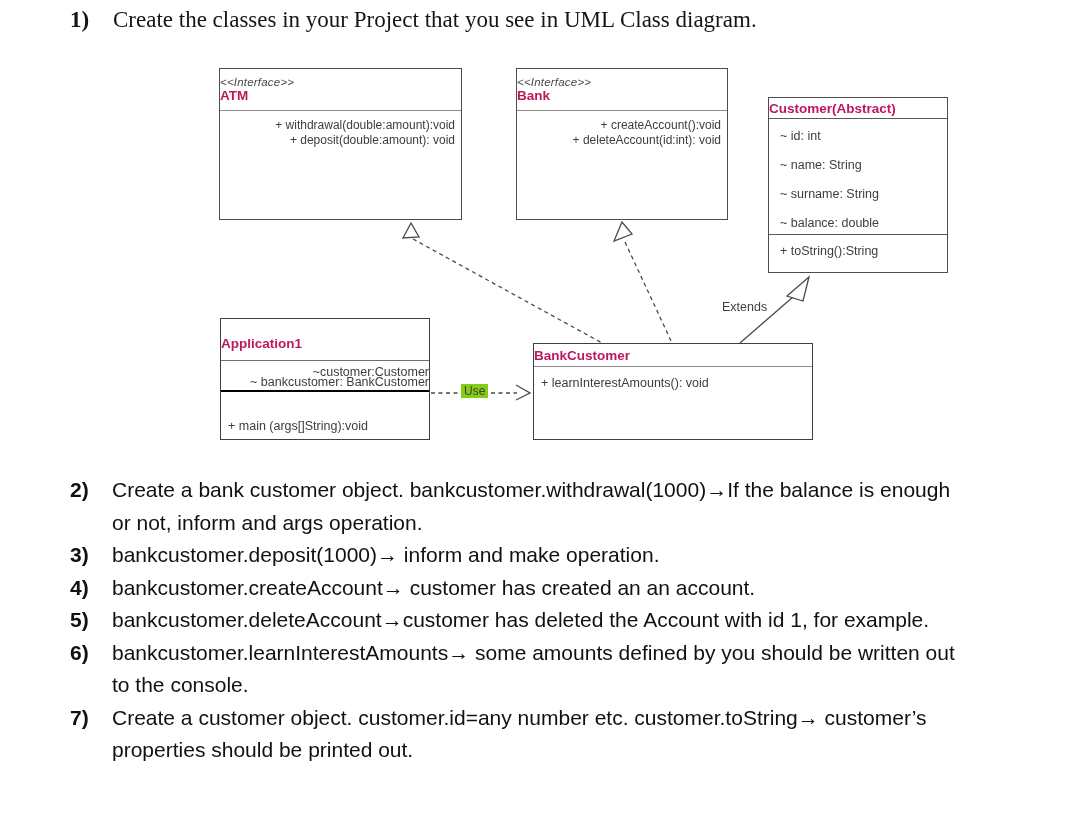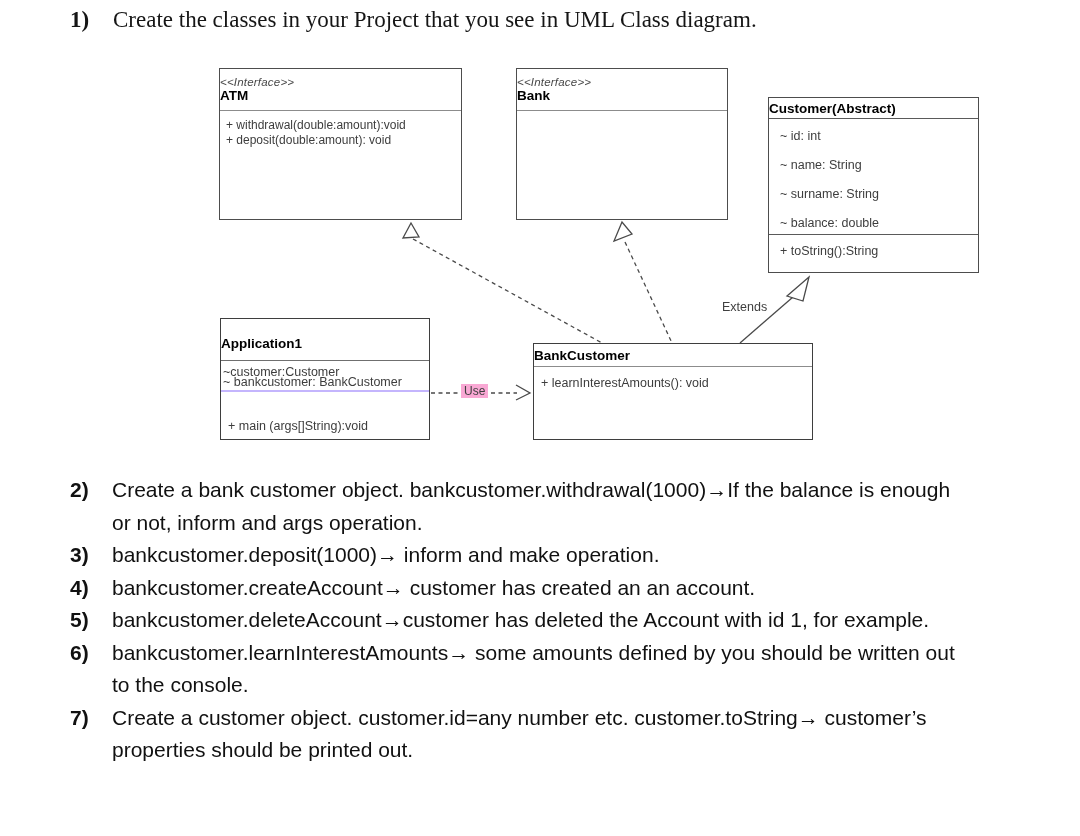--- a/index.html
+++ b/index.html
@@ -13,44 +13,44 @@
     font-family:"Liberation Serif",serif;font-size:23px;line-height:28px;color:#151515;
   }
   .heading .hnum{font-weight:bold;width:43px;flex:0 0 auto;}
   
   .cls{
     position:absolute;background:#fff;border:1.4px solid #4d4d4d;box-sizing:border-box;
     color:#3d3d3d;font-size:12px;
   }
   .cls-head{text-align:left;border-bottom:1px solid #8c8c8c;box-sizing:border-box;}
   .stereo{font-style:italic;font-size:11.5px;color:#474747;padding-top:7px;letter-spacing:.2px;}
-  .cname{font-weight:bold;font-size:13.5px;color:#000000;}
-  .cls-body{padding:7px 6px 0 6px;line-height:15px;}
+  .cname{font-weight:bold;font-size:13.5px;color:#be185d;}
+  .cls-body{padding:7px 6px 0 6px;line-height:15px;text-align:right;}
   
   .box-atm{left:219px;top:68px;width:243px;height:152px;}
   .box-bank{left:516px;top:68px;width:212px;height:152px;}
   .box-atm .cls-head,.box-bank .cls-head{height:42px;}
   
-  .box-customer{left:768px;top:97px;width:211px;height:176px;}
+  .box-customer{left:768px;top:97px;width:180px;height:176px;}
   .box-customer .cls-head{height:21px;padding-top:3px;border-bottom:1px solid #5a5a5a;}
   .attrs-cust{padding:3px 0 0 11px;line-height:29px;height:116px;border-bottom:1px solid #5a5a5a;box-sizing:border-box;font-size:12.5px;}
   .meth-cust{padding:9px 0 0 11px;font-size:12.5px;}
   
   .box-app{left:220px;top:318px;width:210px;height:122px;border:1.7px solid #3e3e3e;}
   .box-app .cls-head{height:42px;padding-top:17px;box-sizing:border-box;border-bottom:1px solid #6f6f6f;}
-  .attrs-app{height:31px;box-sizing:border-box;padding:6px 0 0 2px;line-height:10px;font-size:12.5px;border-bottom:2px solid #c4b5fd;}
+  .attrs-app{height:31px;box-sizing:border-box;padding:6px 0 0 2px;line-height:10px;font-size:12.5px;border-bottom:2px solid #000000;text-align:right;}
   .meth-app{padding:27px 0 0 7px;font-size:12.5px;}
   
   .box-bc{left:533px;top:343px;width:280px;height:97px;border:1.7px solid #3e3e3e;}
   .box-bc .cls-head{height:23px;padding-top:4px;box-sizing:border-box;border-bottom:1px solid #8c8c8c;}
   .meth-bc{padding:9px 0 0 7px;font-size:12.5px;}
   
   .connectors{position:absolute;left:0;top:0;pointer-events:none;}
   .edge-label{position:absolute;font-size:12px;color:#3f3f3f;}
-  .lbl-use{left:461px;top:384px;background:#f9a8d4;padding:0 3px;}
+  .lbl-use{left:461px;top:384px;background:#84cc16;padding:0 3px;}
   .lbl-extends{left:722px;top:300px;font-size:12.5px;}
   
   .ilist{position:absolute;left:70px;top:474px;width:980px;font-size:21px;line-height:32.5px;color:#111;}
   .li{display:flex;}
   .li .num{font-weight:bold;width:42px;flex:0 0 auto;}
   .litext{flex:1 1 auto;}
 </style>
 </head>
 <body>
 
@@ -69,20 +69,24 @@
     <div class="cls-body">
       <div>+ withdrawal(double:amount):void</div>
       <div>+ deposit(double:amount): void</div>
     </div>
   </div>
 
   <div class="cls box-bank">
     <div class="cls-head">
       <div class="stereo">&lt;&lt;Interface&gt;&gt;</div>
       <div class="cname">Bank</div>
+    </div>
+    <div class="cls-body">
+      <div>+ createAccount():void</div>
+      <div>+ deleteAccount(id:int): void</div>
     </div>
   </div>
 
   <div class="cls box-customer">
     <div class="cls-head">
       <div class="cname">Customer(Abstract)</div>
     </div>
     <div class="attrs-cust">
       <div>~ id: int</div>
       <div>~ name: String</div>

